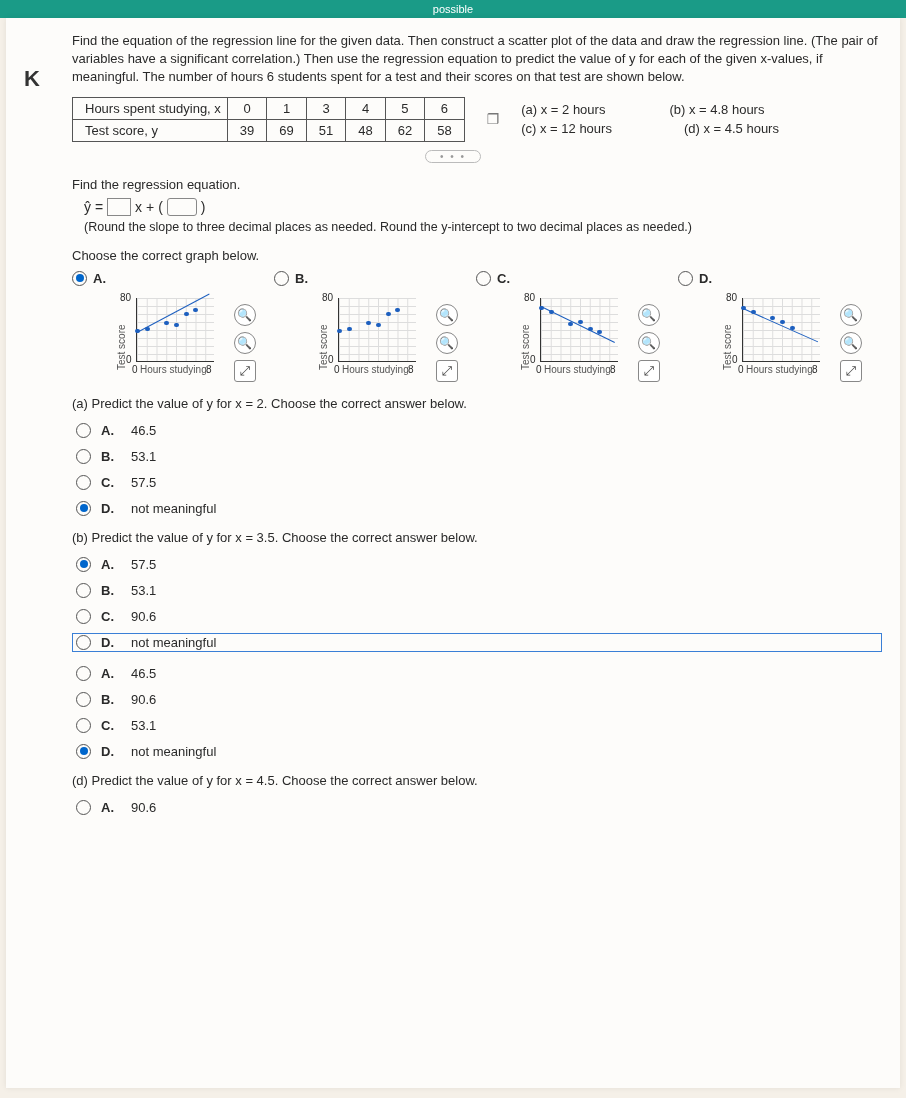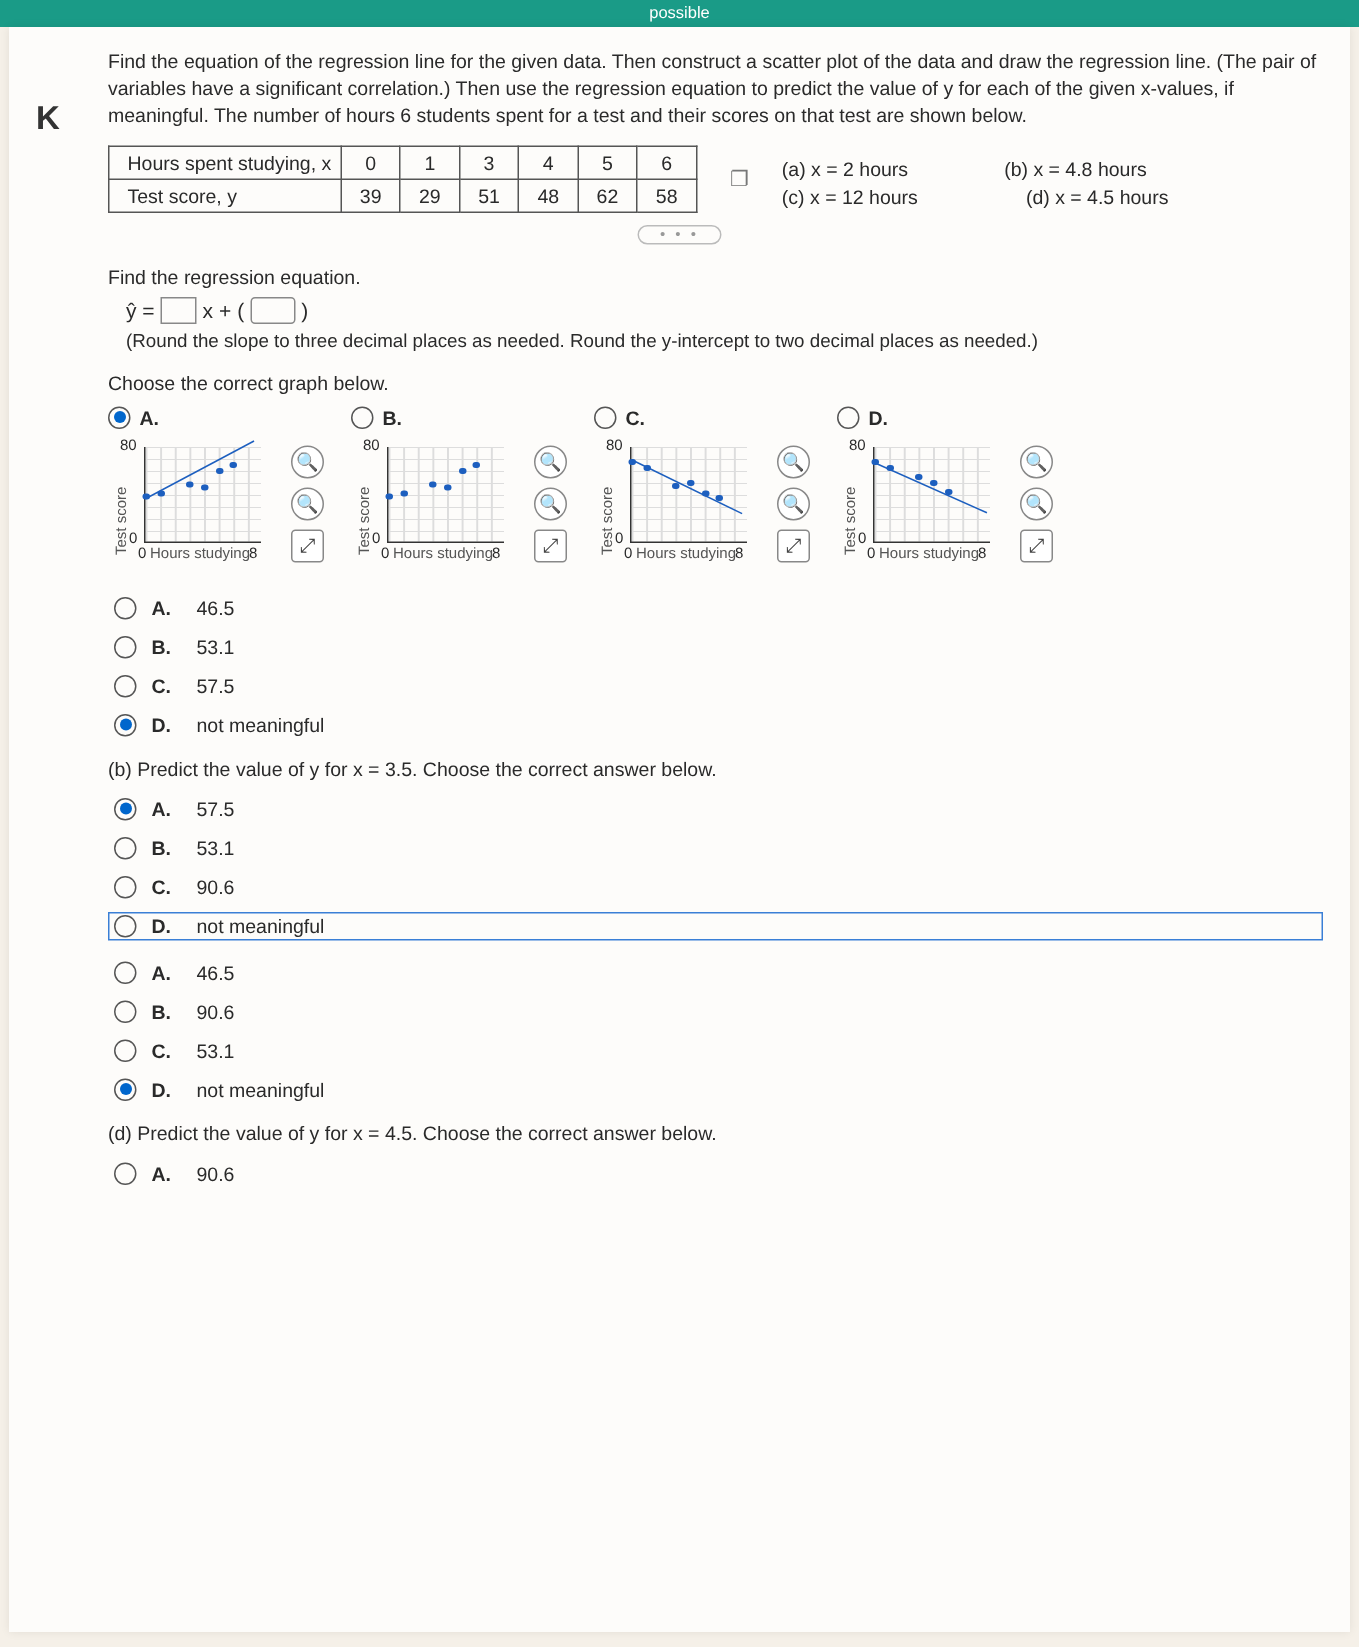--- a/index.html
+++ b/index.html
@@ -39,21 +39,21 @@
     cursor: pointer;
   }
   .intro {
     margin-left: 48px;
     line-height: 1.4;
     margin-bottom: 10px;
   }
   .data-row {
     margin-left: 48px;
     display: flex;
-    align-items: flex-end;
+    align-items: center;
     gap: 22px;
     margin-bottom: 8px;
   }
   table.data {
     border-collapse: collapse;
     font-size: 13px;
   }
   table.data td, table.data th {
     border: 1px solid #555;
     padding: 3px 12px;
@@ -82,21 +82,21 @@
   .eq-box { display:inline-block; width:24px; height:18px; border:1px solid #888; vertical-align:middle;}
   .eq-box.small { width:30px; border-radius:3px;}
   .hint { font-size:12.5px; margin-left:12px; }
   .graph-row { display:flex; gap:18px; margin-top:8px;}
   .graph-option { display:flex; flex-direction:column; }
   .opt-head { display:flex; align-items:center; gap:6px; font-weight:bold; margin-bottom:4px;}
   .radio {
     width:15px; height:15px; border:1.5px solid #555; border-radius:50%; display:inline-flex; align-items:center; justify-content:center; cursor:pointer; flex-shrink:0;
   }
   .radio.selected::after { content:""; width:8px; height:8px; background:#0066cc; border-radius:50%; display:block;}
-  .graph-body { display:flex; align-items:center; gap:4px;}
+  .graph-body { display:flex; align-items:flex-end; gap:4px;margin-left:40px;}
   .mini-chart {
     position: relative; width:110px; height:90px; margin-left:6px; margin-top:2px;
   }
   .ylab { transform: rotate(-90deg); transform-origin:left top; position:absolute; left:-2px; top:78px; font-size:10px; color:#555; white-space:nowrap;}
   .plot {
     position:absolute; left:18px; top:6px; width:78px; height:64px; border-left:1.5px solid #333; border-bottom:1.5px solid #333;
     background-image: linear-gradient(to right, #ddd 1px, transparent 1px), linear-gradient(to bottom, #ddd 1px, transparent 1px);
     background-size: 9.75px 8px;
   }
   .ytick80 { position:absolute; left:2px; top:0px; font-size:10px;}
@@ -135,21 +135,21 @@
         <td>0</td>
         <td>1</td>
         <td>3</td>
         <td>4</td>
         <td>5</td>
         <td>6</td>
       </tr>
       <tr>
         <th>Test score, y</th>
         <td>39</td>
-        <td>29</td>
+        <td>69</td>
         <td>51</td>
         <td>48</td>
         <td>62</td>
         <td>58</td>
       </tr>
     </tbody>
       </table>
     <span class="copy-icon">❐</span>
     <div class="options-block">
       <div style="display:flex; gap:64px;">
@@ -302,20 +302,21 @@
             <span class="tool-btn">🔍</span>
             <span class="tool-btn">🔍</span>
             <span class="tool-btn sq">⤢</span>
           </div>
         </div>
       </div>
     </div>
   </div>
 
   <div class="q-block">
+    <div class="q-title">(a) Predict the value of y for x = 2. Choose the correct answer below.</div>
     <div class="choice">
         <span class="radio"></span>
         <span class="choice-label">A.</span>
         <span>46.5</span>
       </div>
     <div class="choice">
         <span class="radio"></span>
         <span class="choice-label">B.</span>
         <span>53.1</span>
       </div>

